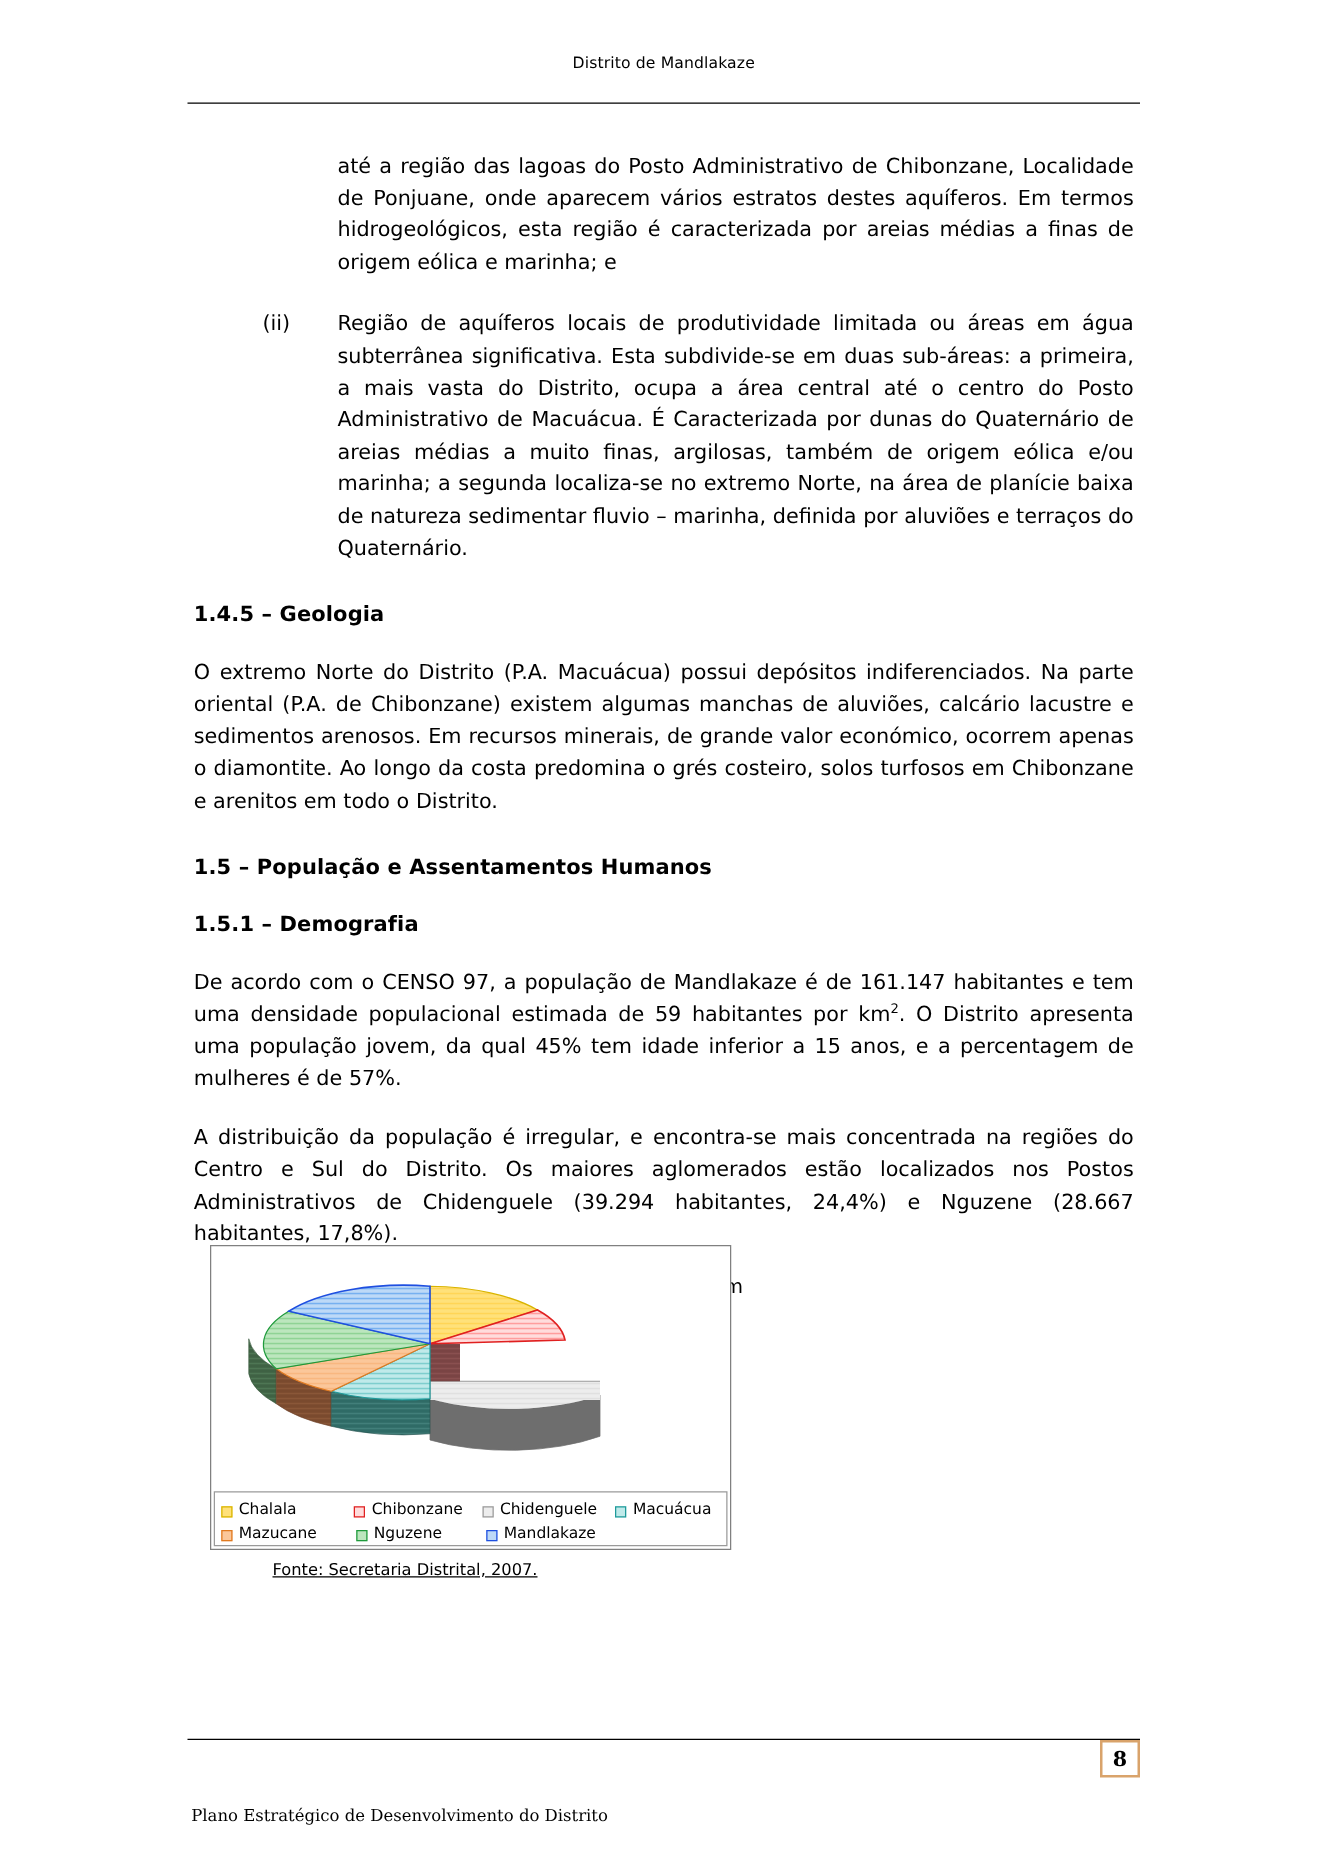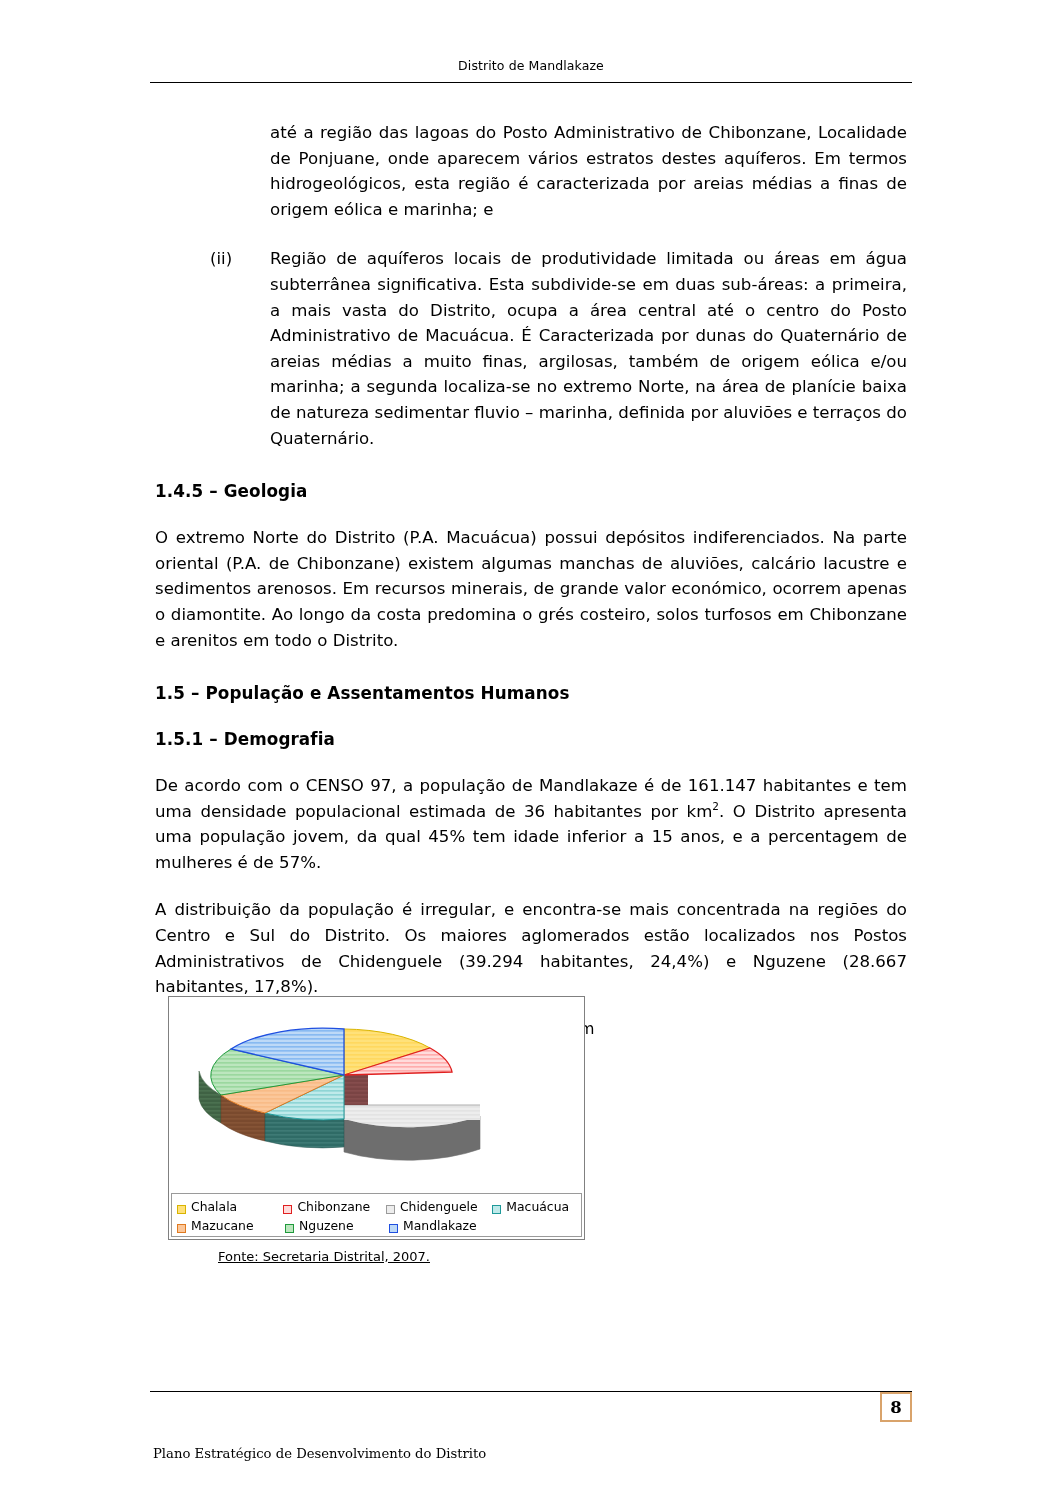--- a/index.html
+++ b/index.html
@@ -20,21 +20,21 @@
     left: 0; top: 0;
     width: 1061px;
     height: 1500px;
     background: #fff;
   }
 
   
   .doc-header {
     position: absolute;
     left: 150px;
-    top: 58px;
+    top: 42px;
     width: 762px;
     text-align: center;
     font-size: 12.5px;
     letter-spacing: 0.1px;
   }
   .header-rule {
     position: absolute;
     left: 150px;
     top: 82px;
     width: 762px;
@@ -223,21 +223,21 @@
     <h3 class="section h-indent">1.4.5  – Geologia</h3>
     <div class="sp-22"></div>
     <p class="body">O extremo Norte do Distrito (P.A. Macuácua) possui depósitos indiferenciados. Na parte oriental (P.A. de Chibonzane) existem algumas manchas de aluviões, calcário lacustre e sedimentos arenosos. Em recursos minerais, de grande valor económico, ocorrem apenas o diamontite. Ao longo da costa predomina o grés costeiro, solos turfosos em Chibonzane e arenitos em todo o Distrito.</p>
 
     <div class="sp-28"></div>
     <h3 class="section h-indent">1.5  – População e Assentamentos Humanos</h3>
     <div class="sp-22"></div>
     <h3 class="section h-indent">1.5.1  – Demografia</h3>
     <div class="sp-22"></div>
 
-    <p class="body"><span>De acordo com o CENSO 97, a população de Mandlakaze é de 161.147 habitantes e tem uma densidade populacional estimada de 36 habitantes por km</span><sup class="sup">2</sup><span>. O Distrito apresenta uma população jovem, da qual 45% tem idade inferior a 15 anos, e a percentagem de mulheres é de 57%.</span></p>
+    <p class="body"><span>De acordo com o CENSO 97, a população de Mandlakaze é de 161.147 habitantes e tem uma densidade populacional estimada de 59 habitantes por km</span><sup class="sup">2</sup><span>. O Distrito apresenta uma população jovem, da qual 45% tem idade inferior a 15 anos, e a percentagem de mulheres é de 57%.</span></p>
 
     <div class="sp-22"></div>
     <p class="body">A distribuição da população é irregular, e encontra-se mais concentrada na regiões do Centro e Sul do Distrito. Os maiores aglomerados estão localizados nos Postos Administrativos de Chidenguele (39.294 habitantes, 24,4%) e Nguzene (28.667 habitantes, 17,8%).</p>
 
     <div class="sp-18"></div>
     <div class="fig-caption"><b>Gráfico 1</b><span>: Distribuição da População por P.Adm</span></div>
 
   </div>
 
   <div class="chart-wrap">

